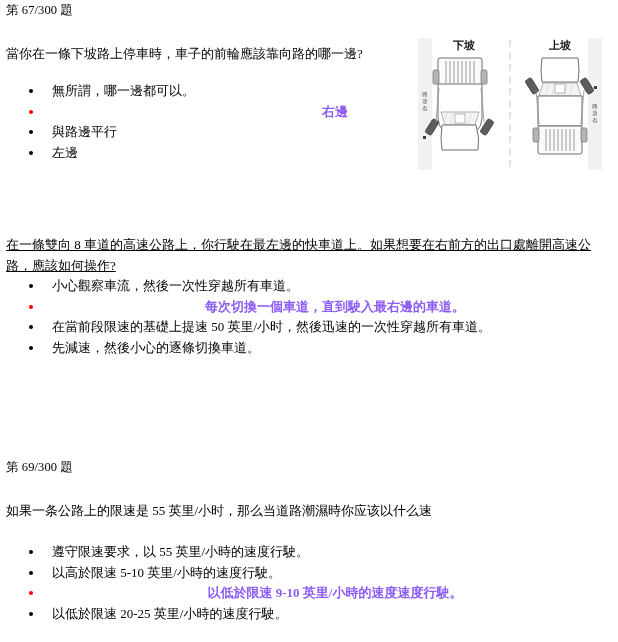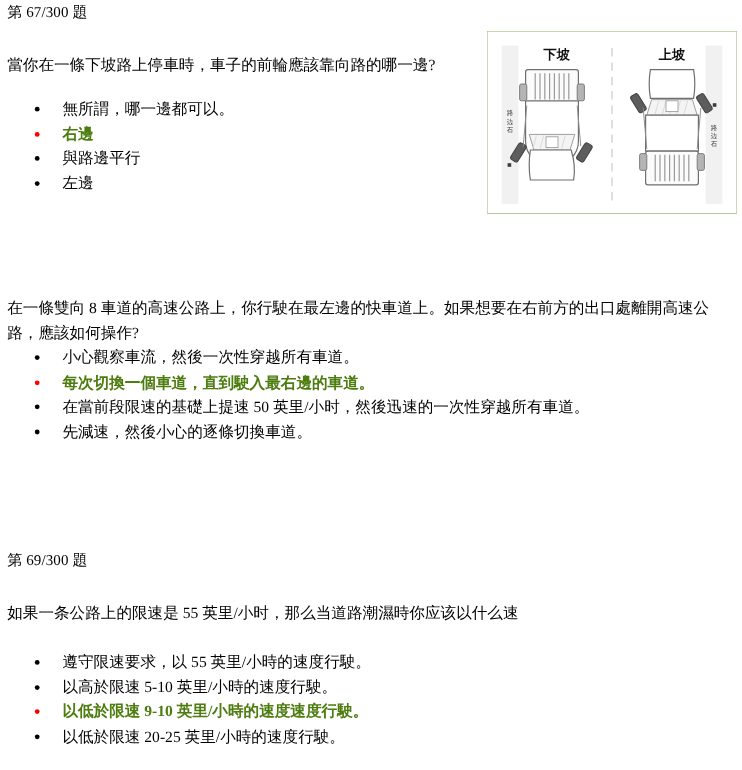--- a/index.html
+++ b/index.html
@@ -60,48 +60,49 @@
     position: absolute;
     left: 29px;
     top: 50%;
     width: 4px;
     height: 4px;
     margin-top: -2px;
     border-radius: 50%;
     background: #000000;
   }
   .answers li.correct {
-    color: #4d7c0f;
+    color: #8b5cf6;
     font-weight: bold;
+    text-align: center;
   }
   .answers li.correct .bullet {
     background: #ff0000;
   }
 
   
   #q67 { top: 3px; }
   #q67 .q-body { margin-top: 26px; }
   #q67 .answers { margin-top: 17px; }
 
   #q68 { top: 220px; }
-  #q68 .q-body { margin-top: 26px; }
+  #q68 .q-body { margin-top: 14px; text-decoration: underline; }
   #q68 .answers { }
 
   #q69 { top: 460px; }
   #q69 .q-body { margin-top: 26px; }
   #q69 .answers { margin-top: 21px; }
 
   
   .illustration {
     position: absolute;
     left: 406px;
     top: 26px;
     width: 208px;
     height: 152px;
-    background: #4d7c0f;
+    background: #a21caf;
   }
   .illo-svg { display: block; }
 </style>
 </head>
 <body>
 
 <div class="page">
 
   <div class="qblock" id="q67">
     <div class="q-header">第 67/300 題</div>

